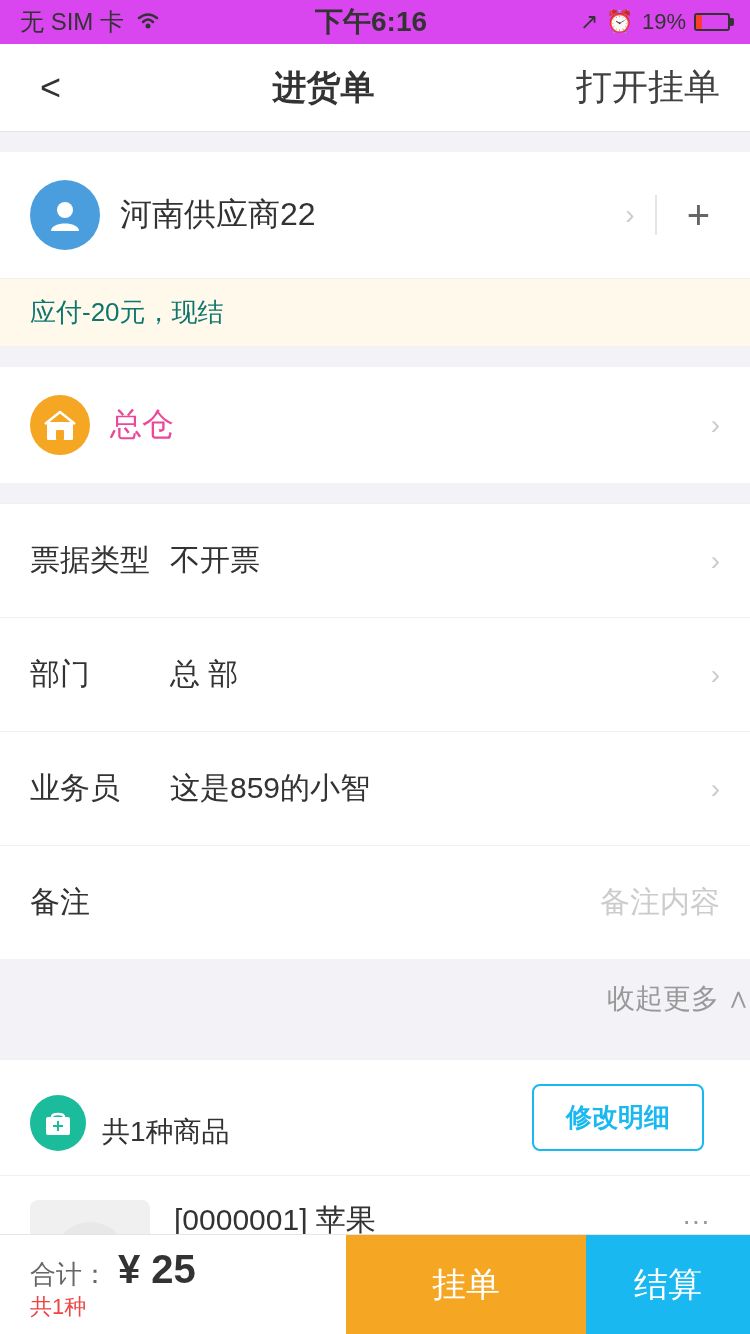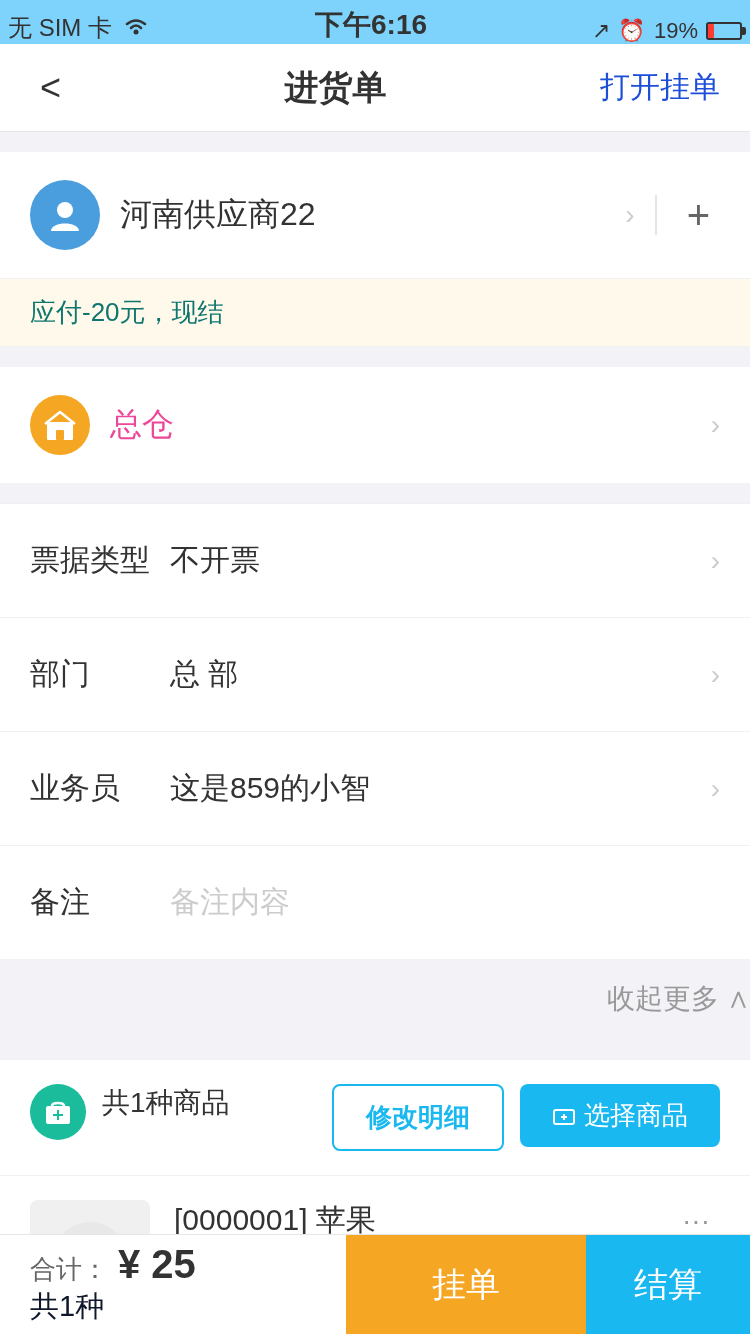--- a/index.html
+++ b/index.html
@@ -8,26 +8,26 @@
       width: 750px;
       min-height: 1334px;
       font-family: -apple-system, "PingFang SC", "Helvetica Neue", Arial, sans-serif;
       background: #f2f2f7;
       font-size: 28px;
       color: #333;
     }
 
     
     .status-bar {
-      background: #7dd3fc;
+      background: #d946ef;
       height: 44px;
       display: flex;
-      align-items: flex-end;
+      align-items: center;
       justify-content: space-between;
-      padding: 0 8px;
+      padding: 0 20px;
       font-size: 24px;
       font-weight: 500;
     }
     .status-left { display: flex; align-items: center; gap: 10px; }
     .status-center { font-size: 28px; font-weight: 600; }
     .status-right { display: flex; align-items: center; gap: 8px; font-size: 22px; }
     .battery {
       width: 36px;
       height: 18px;
       border: 2px solid #333;
@@ -68,22 +68,22 @@
       color: #333;
       cursor: pointer;
       padding: 10px;
     }
     .nav-title {
       font-size: 34px;
       font-weight: 600;
       color: #333;
     }
     .nav-action {
-      font-size: 30px;
-      color: #1d4ed8;
+      font-size: 36px;
+      color: #404040;
       cursor: pointer;
     }
 
     
     .section-gap {
       height: 20px;
       background: #f2f2f7;
     }
 
     
@@ -189,40 +189,41 @@
       flex: 1;
       font-size: 30px;
       color: #333;
       margin-left: 20px;
     }
     .form-placeholder {
       flex: 1;
       font-size: 30px;
       color: #ccc;
       margin-left: 20px;
+      text-align: right;
     }
 
     
     .collapse-row {
       background: #f2f2f7;
       height: 80px;
       display: flex;
       align-items: center;
       justify-content: flex-end;
       font-size: 28px;
       color: #999;
       cursor: pointer;
     }
 
     
     .product-header {
       background: #fff;
       padding: 24px 30px;
       display: flex;
-      align-items: flex-start;
+      align-items: flex-end;
       border-top: 1px solid #f0f0f0;
     }
     .product-icon {
       width: 56px;
       height: 56px;
       border-radius: 50%;
       background: #1abc9c;
       display: flex;
       align-items: center;
       justify-content: center;
@@ -326,22 +327,22 @@
     .total-label {
       font-size: 26px;
       color: #666;
     }
     .total-amount {
       font-size: 40px;
       font-weight: 600;
       color: #333;
     }
     .total-sub {
-      font-size: 29px;
-      color: #0f172a;
+      font-size: 22px;
+      color: #ef4444;
     }
     .btn-hang {
       width: 240px;
       background: #f5a623;
       color: #fff;
       display: flex;
       align-items: center;
       justify-content: center;
       font-size: 34px;
       cursor: pointer;
@@ -467,28 +468,20 @@
     <div class="product-icon">
       <svg width="32" height="32" viewBox="0 0 32 32" fill="none">
         <rect x="4" y="10" width="24" height="18" rx="2" fill="white"></rect>
         <path d="M10 10 C10 6 22 6 22 10" stroke="white" stroke-width="2.5" fill="none"></path>
         <line x1="16" y1="14" x2="16" y2="24" stroke="#1abc9c" stroke-width="2"></line>
         <line x1="11" y1="19" x2="21" y2="19" stroke="#1abc9c" stroke-width="2"></line>
       </svg>
     </div>
     <span class="product-count">共1种商品</span>
     <button class="btn-outline">修改明细</button>
-    <button class="btn-primary">
-      <svg width="24" height="24" viewBox="0 0 24 24" fill="none">
-        <rect x="2" y="6" width="20" height="14" rx="2" stroke="white" stroke-width="2"></rect>
-        <line x1="12" y1="10" x2="12" y2="16" stroke="white" stroke-width="2"></line>
-        <line x1="9" y1="13" x2="15" y2="13" stroke="white" stroke-width="2"></line>
-      </svg>
-      <span>选择商品</span>
-    </button>
   </div>
 
   <div class="product-item">
     <div class="product-thumb">
 
       <svg width="80" height="80" viewBox="0 0 80 80" fill="none">
         <circle cx="40" cy="40" r="38" fill="#e8e8e8"></circle>
         <text x="40" y="55" text-anchor="middle" font-size="40" fill="#bbb">🦉</text>
       </svg>
     </div>

